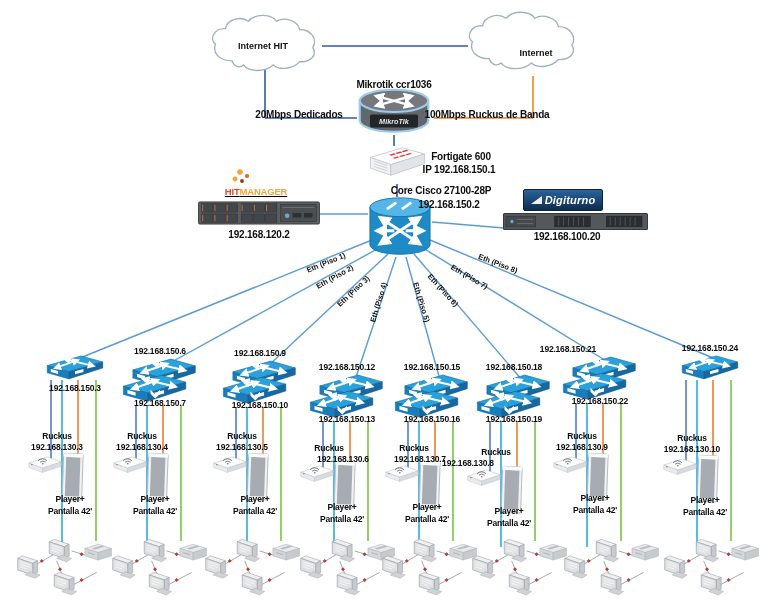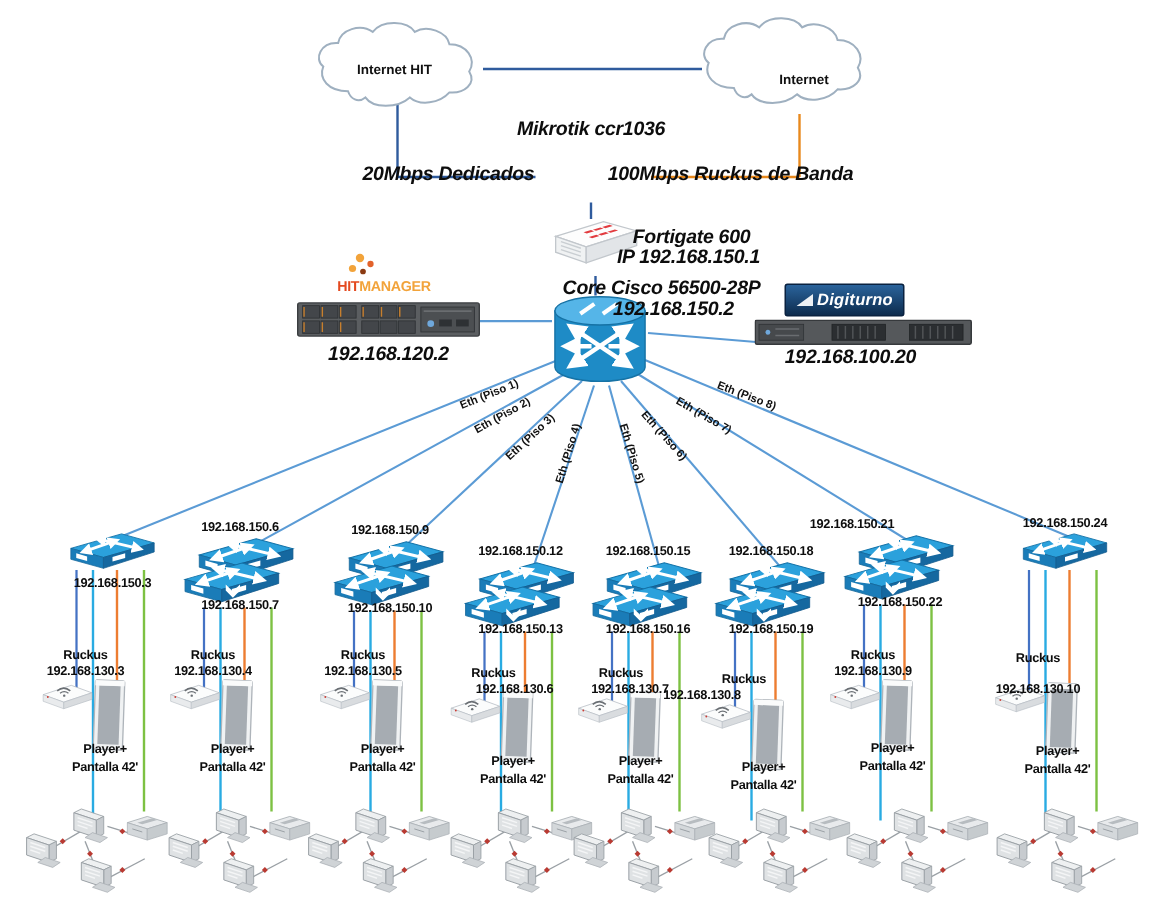--- a/index.html
+++ b/index.html
@@ -2,28 +2,28 @@
 <html><head>
 <meta charset="utf-8">
 <style>
   html,body{margin:0;padding:0;background:#fff;}
   #canvas{position:relative;width:768px;height:614px;background:#fff;overflow:hidden;
           font-family:"Liberation Sans",sans-serif;}
   #lines{position:absolute;left:0;top:0;z-index:1;}
   .dev{position:absolute;z-index:2;line-height:0;}
   .lbl,.ip{position:absolute;z-index:4;font:bold 8.5px/1.1 "Liberation Sans",sans-serif;
            color:#0d0d0d;white-space:nowrap;transform:translateX(-50%);letter-spacing:-0.2px;}
-  .lbl9{font-size:13px;font-style:italic;}
+  .lbl9{font-size:10px;}
   .cloud-label{position:absolute;z-index:4;font:bold 9px "Liberation Sans",sans-serif;color:#111;
                white-space:nowrap;transform:translateX(-50%);}
   .badge{position:absolute;z-index:3;display:flex;align-items:center;justify-content:center;gap:2px;
          background:linear-gradient(#2a639b,#0d2c4e);border:1px solid #0a2240;border-radius:2px;}
   .badge span{font:bold italic 11px "Liberation Sans",sans-serif;color:#fff;letter-spacing:.2px;}
   .hitlogo{position:absolute;z-index:3;font:bold 9.5px "Liberation Sans",sans-serif;transform:translateX(-50%);
-           white-space:nowrap;letter-spacing:-0.2px;}
+           white-space:nowrap;letter-spacing:-0.2px;text-decoration:underline;}
   .hitlogo .p1{color:#e4491f;}
   .hitlogo .p2{color:#f2a33a;}
 </style>
 </head>
 <body>
 
 <div id="canvas">
 
 <svg width="0" height="0" style="position:absolute" aria-hidden="true">
   <defs>
@@ -188,20 +188,32 @@
 <div class="cloud-label" style="left:263px;top:41px">Internet HIT</div>
 
 <div class="dev" style="left:464px;top:9px">
   <svg width="118" height="64" viewBox="0 0 140 74">
     <path d="M30,58 C14,58 6,48 10,38 C2,32 8,18 22,19 C24,8 40,3 50,10 C58,0 78,1 84,10 C94,4 110,10 112,20 C126,20 134,32 128,42 C134,52 124,60 112,59 C104,68 88,70 80,63 C70,72 50,72 44,63 C38,68 32,64 30,58 Z" fill="#fff" stroke="#9FB0C0" stroke-width="1.6"></path>
   </svg>
 </div>
 <div class="cloud-label" style="left:536px;top:48px">Internet</div>
 
 <div class="lbl lbl9" style="left:394px;top:79px">Mikrotik ccr1036</div>
+<div class="dev" style="left:356px;top:88px">
+  <svg width="76" height="48" viewBox="0 0 88 56">
+    <path d="M4,15 L4,38 A40,13 0 0 0 84,38 L84,15 Z" fill="#63676c" stroke="#9CCBEC" stroke-width="2.5"></path>
+    <rect x="16" y="31" width="56" height="15" rx="2" fill="#232629"></rect>
+    <text x="44" y="42" font-family="Liberation Sans, sans-serif" font-size="8.5" font-style="italic" font-weight="bold" fill="#e8e8e8" text-anchor="middle">MikroTik</text>
+    <ellipse cx="44" cy="15" rx="40" ry="13" fill="#75797e" stroke="#9CCBEC" stroke-width="2.5"></ellipse>
+    <g stroke="#fff" stroke-width="2.8">
+      <line x1="26" y1="20" x2="62" y2="10" marker-start="url(#aw)" marker-end="url(#aw)"></line>
+      <line x1="26" y1="10" x2="62" y2="20" marker-start="url(#aw)" marker-end="url(#aw)"></line>
+    </g>
+  </svg>
+</div>
 <div class="lbl lbl9" style="left:299px;top:109px">20Mbps Dedicados</div>
 <div class="lbl lbl9" style="left:487px;top:109px">100Mbps Ruckus de Banda</div>
 
 <div class="dev" style="left:366px;top:145px">
   <svg width="62" height="41" viewBox="0 0 70 46">
     <polygon points="5,14 41,3 66,10 28,22" fill="#fdfdfd" stroke="#c2c7cc"></polygon>
     <polygon points="5,14 28,22 28,34 5,26" fill="#f0f2f3" stroke="#c2c7cc"></polygon>
     <polygon points="28,22 66,10 66,21 28,34" fill="#e2e5e8" stroke="#c2c7cc"></polygon>
     <g fill="#E23B3F">
       <polygon points="26,11 31.6,9.3 34,10.2 28.4,11.9"></polygon>
@@ -214,21 +226,21 @@
     <g stroke="#c9ced2" stroke-width="1">
       <line x1="9" y1="18" x2="24" y2="23"></line>
       <line x1="9" y1="21" x2="24" y2="26"></line>
       <line x1="9" y1="24" x2="24" y2="29"></line>
     </g>
   </svg>
 </div>
 <div class="lbl lbl9" style="left:461px;top:151px">Fortigate 600</div>
 <div class="lbl lbl9" style="left:459px;top:164px">IP 192.168.150.1</div>
 
-<div class="lbl lbl9" style="left:441px;top:185px">Core Cisco 56500-28P</div>
+<div class="lbl lbl9" style="left:441px;top:185px">Core Cisco 27100-28P</div>
 <div class="lbl lbl9" style="left:449px;top:199px">192.168.150.2</div>
 <div class="dev" style="left:367px;top:196px">
   <svg width="66" height="62" viewBox="0 0 70 66">
     <path d="M3,12 L3,52 A32,10 0 0 0 67,52 L67,12 Z" fill="#1E8BC6" stroke="#1672A5"></path>
     <ellipse cx="35" cy="12" rx="32" ry="10" fill="#55B5E8" stroke="#1672A5"></ellipse>
     <line x1="21" y1="14" x2="31" y2="7" stroke="#fff" stroke-width="3"></line>
     <line x1="37" y1="14" x2="47" y2="7" stroke="#fff" stroke-width="3"></line>
     <g stroke="#fff" stroke-width="3.2">
       <line x1="17" y1="25" x2="53" y2="49" marker-start="url(#aw)" marker-end="url(#aw)"></line>
       <line x1="53" y1="25" x2="17" y2="49" marker-start="url(#aw)" marker-end="url(#aw)"></line>
@@ -466,21 +478,21 @@
           <use href="#sym-cluster"></use>
         </svg></div>
 </div>
 
 <div style="position:absolute;left:0;top:0;z-index:2">
   <div class="ip" style="left:710px;top:344px">192.168.150.24</div>
   <div class="dev" style="left:681px;top:354px"><svg width="58" height="28" viewBox="0 0 96 46">
           <use href="#sym-switch"></use>
         </svg></div>
   <div class="ip" style="left:692px;top:434px">Ruckus</div>
-  <div class="ip" style="left:692px;top:455px">192.168.130.10</div>
+  <div class="ip" style="left:692px;top:445px">192.168.130.10</div>
   <div class="dev" style="left:662px;top:457px"><svg width="36" height="20" viewBox="0 0 56 32">
           <use href="#sym-ap"></use>
         </svg></div>
   <div class="dev" style="left:695px;top:453px"><svg width="27" height="55" viewBox="0 0 30 62">
           <use href="#sym-display"></use>
         </svg></div>
   <div class="ip" style="left:705px;top:496px">Player+</div>
   <div class="ip" style="left:705px;top:508px">Pantalla 42'</div>
   <div class="dev" style="left:662px;top:536px"><svg width="100" height="68" viewBox="0 0 120 82">
           <use href="#sym-cluster"></use>

